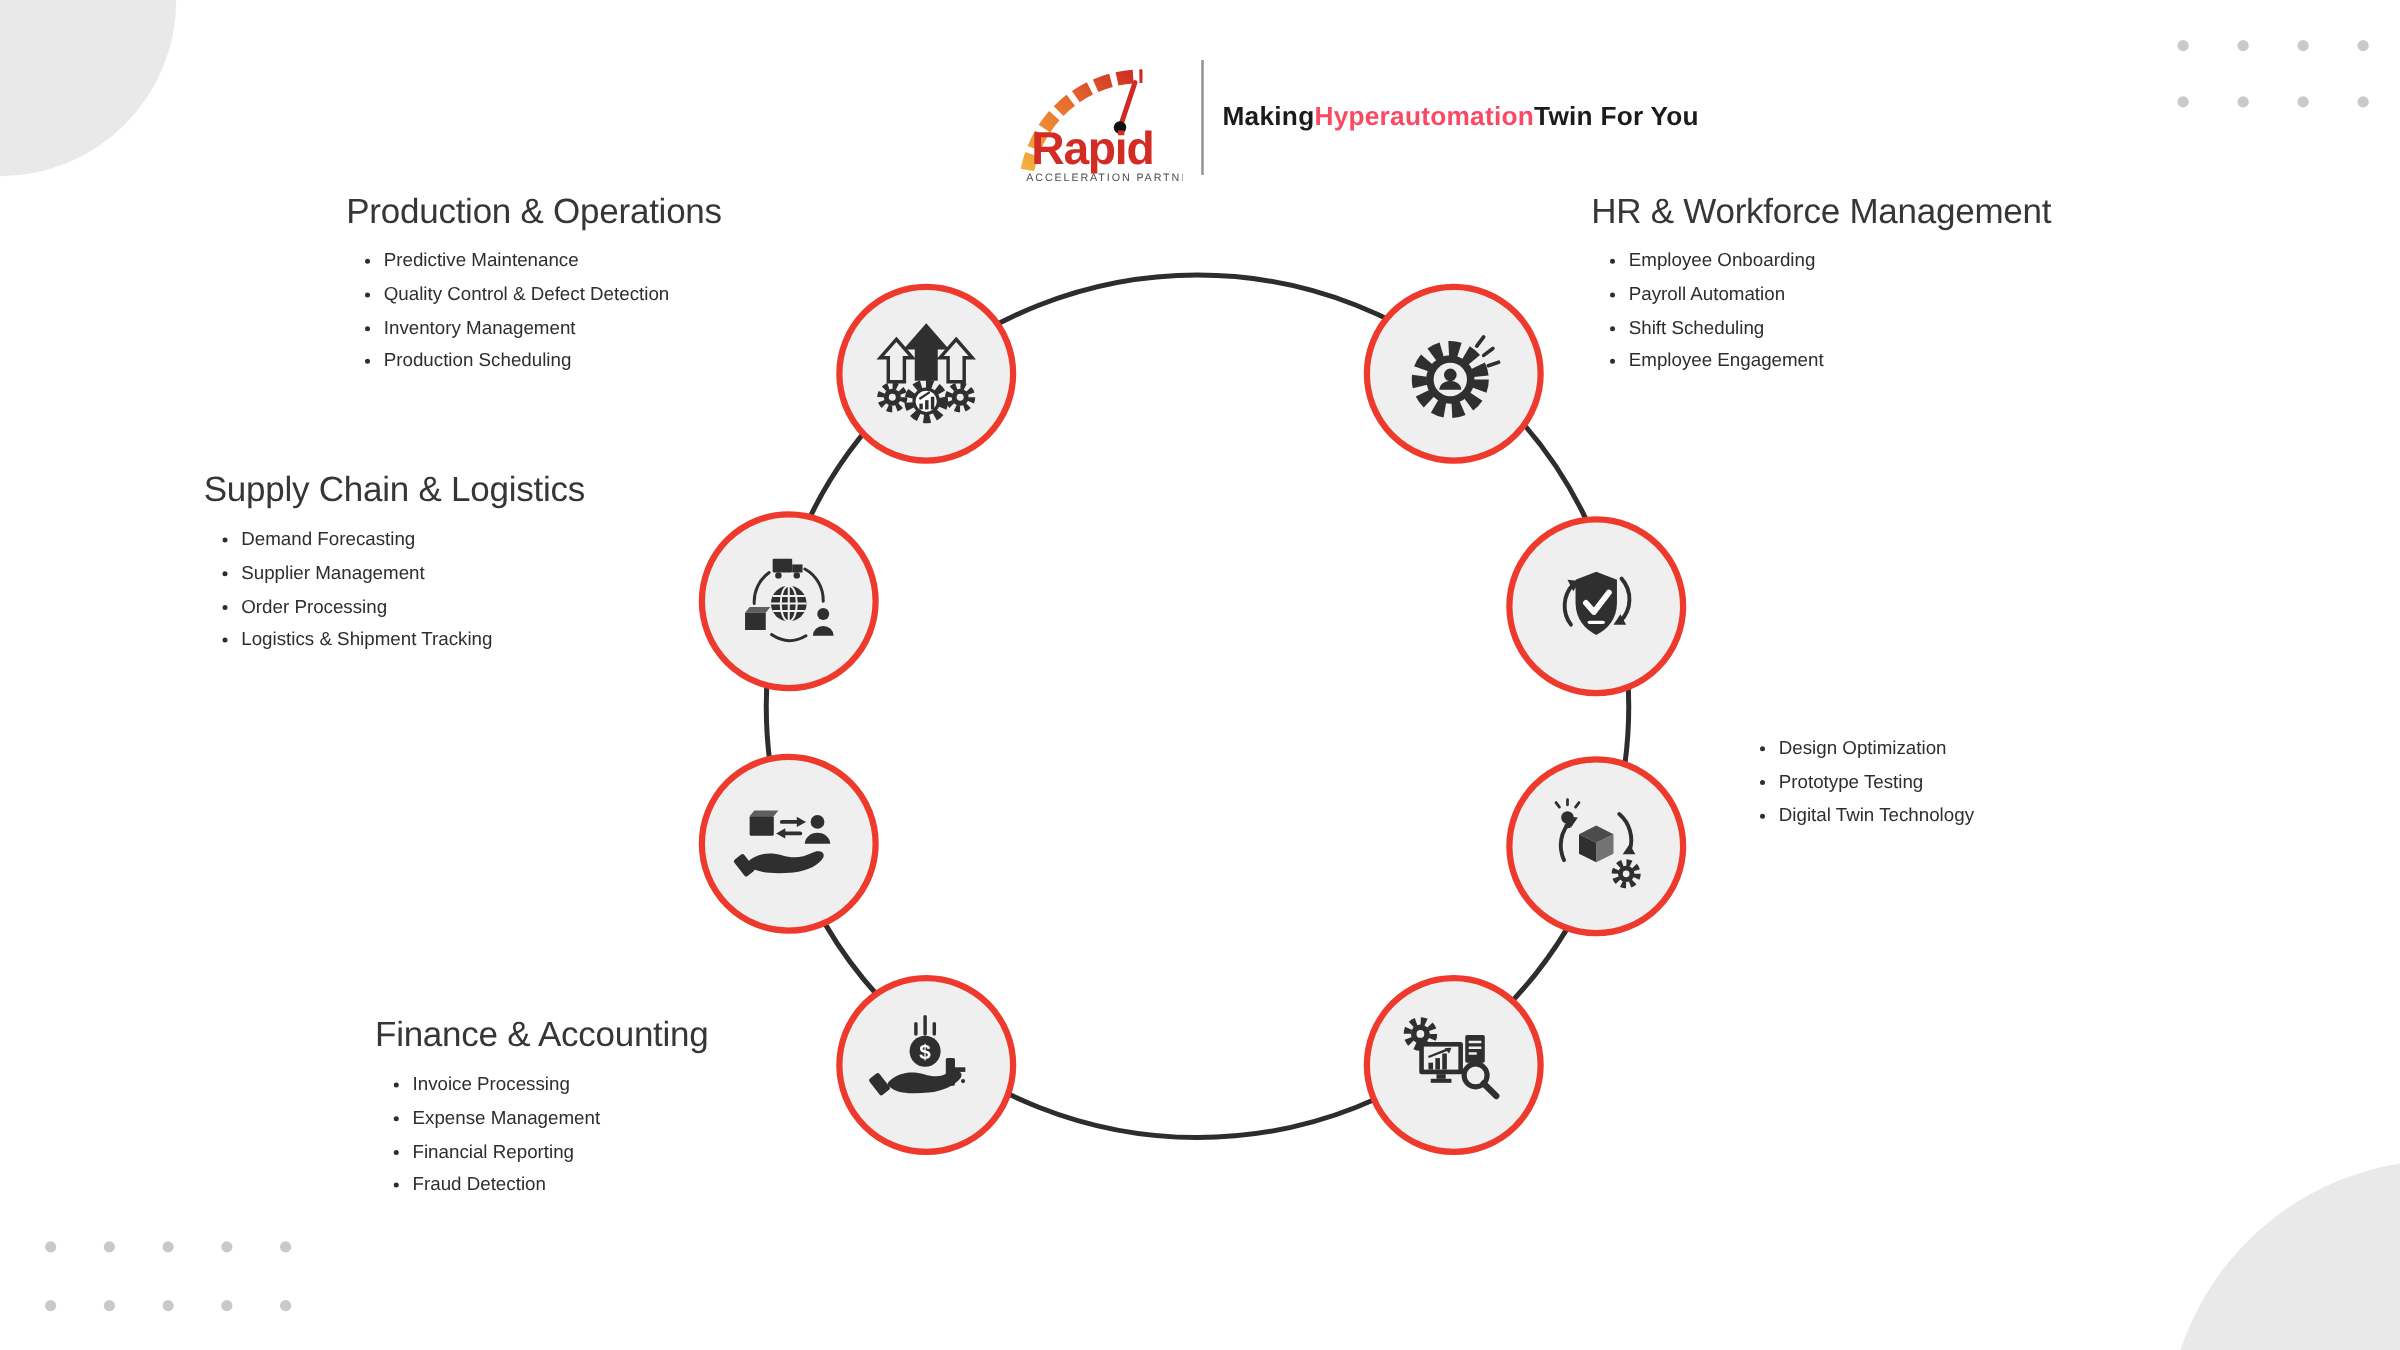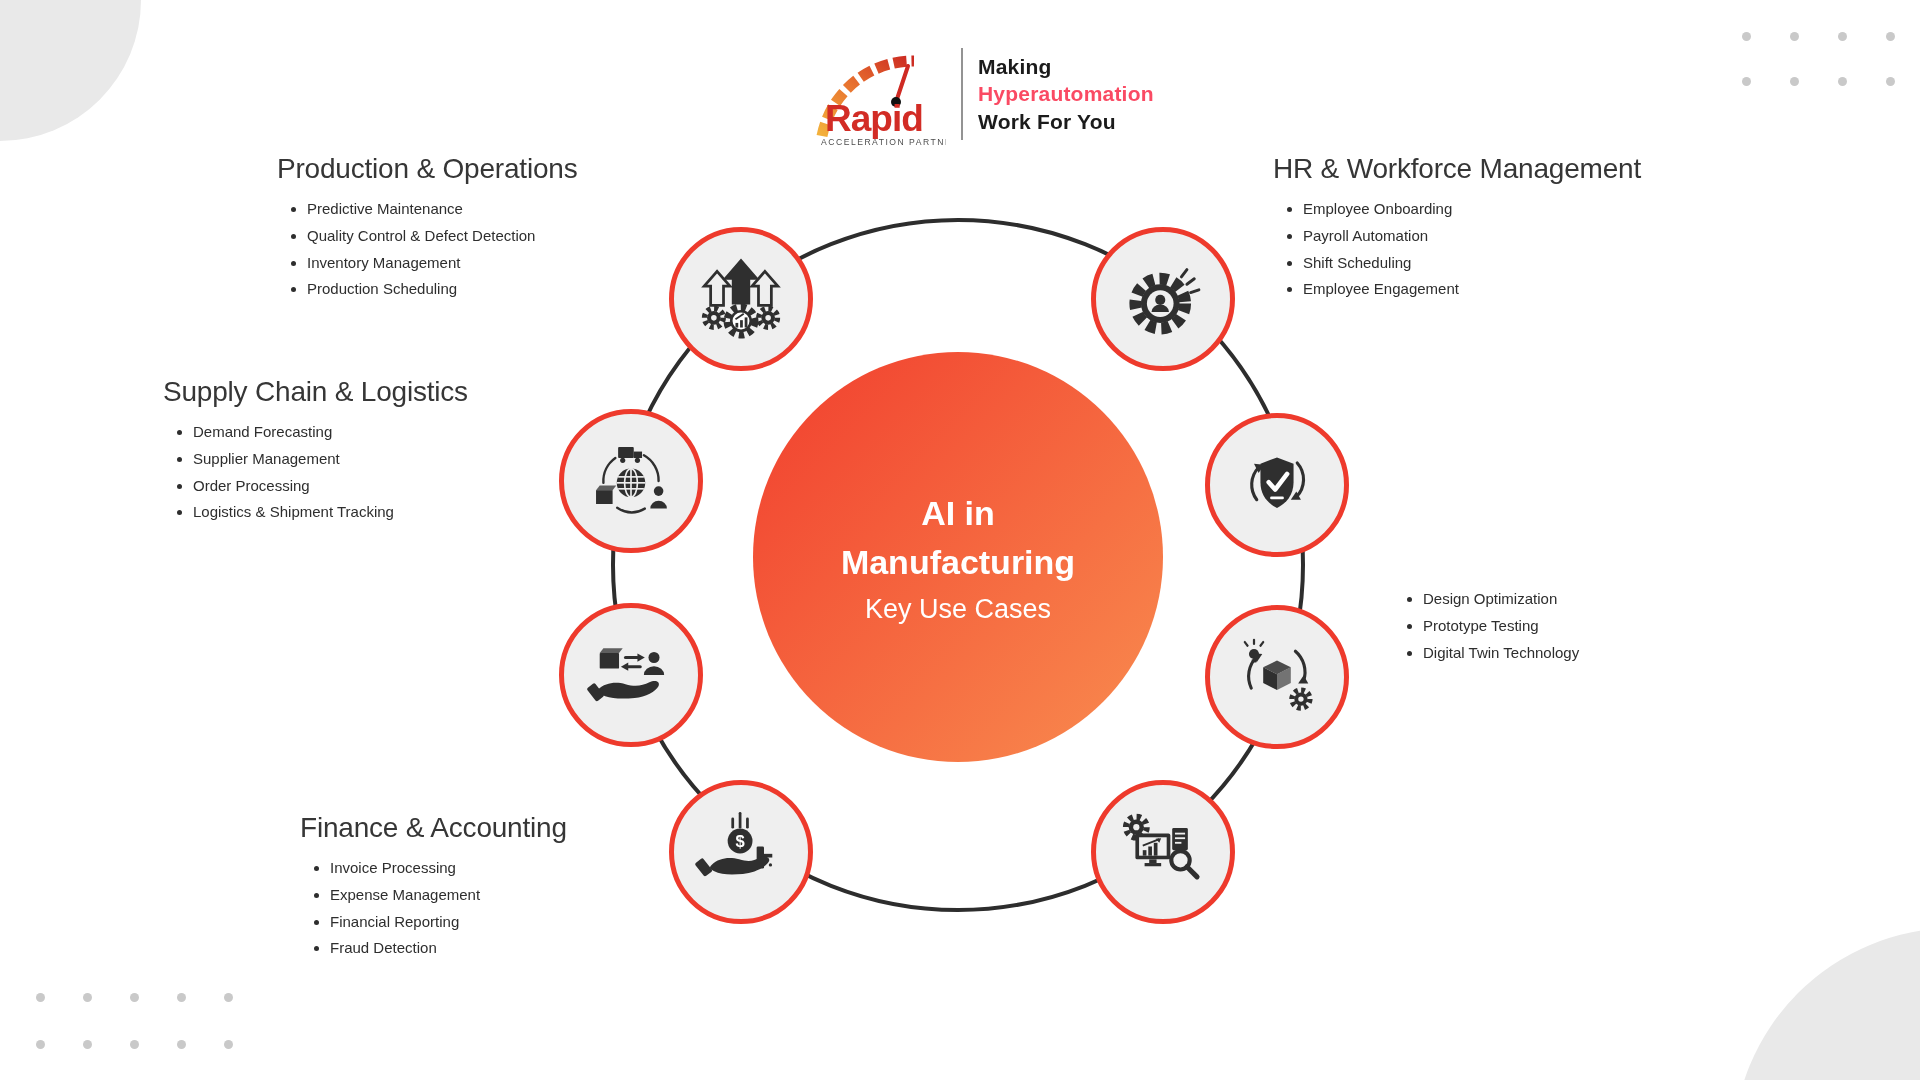--- a/index.html
+++ b/index.html
@@ -24,21 +24,21 @@
   .decor-tl{width:282px;height:282px;left:-141px;top:-141px;}
   .decor-br{width:444px;height:444px;left:1733px;top:928px;}
   .dot-grid{position:absolute;display:grid;grid-auto-flow:row;}
   .dot-grid .dot{width:9px;height:9px;border-radius:50%;background:var(--dot-gray);}
   .dots-tr{left:1742px;top:32px;grid-template-columns:repeat(4,9px);column-gap:39px;row-gap:36px;}
   .dots-bl{left:36px;top:993px;grid-template-columns:repeat(5,9px);column-gap:38px;row-gap:38px;}
 
   
   .logo-block{position:absolute;left:812px;top:38px;display:flex;align-items:center;gap:15px;height:112px;}
   .logo-divider{width:2px;height:92px;background:#6f6f6f;opacity:.75;}
-  .tagline{display:flex;flex-direction:column;justify-content:center;font-weight:bold;font-size:21px;line-height:1.3;color:#1b1b1b;letter-spacing:.2px;}
+  .tagline{display:flex;flex-direction:row;justify-content:center;font-weight:bold;font-size:21px;line-height:1.3;color:#1b1b1b;letter-spacing:.2px;}
   .tagline .pink{color:var(--tagline-pink);}
 
   
   .ring-svg{position:absolute;left:0;top:0;z-index:1;}
   .node{position:absolute;width:144px;height:144px;border-radius:50%;background:var(--node-fill);
         border:5px solid var(--accent-red);z-index:2;display:flex;align-items:center;justify-content:center;}
   .node svg{color:#2f2f2f;}
 
   
   .center-circle{position:absolute;left:753px;top:352px;width:410px;height:410px;border-radius:50%;
@@ -111,21 +111,21 @@
       <path d="M 10,97 A 93,93 0 0 1 102,22" fill="none" stroke="url(#lg-arc)" stroke-width="11" stroke-dasharray="13 5"></path>
       <line x1="84" y1="63" x2="96" y2="27" stroke="#cf2a23" stroke-width="4" stroke-linecap="round"></line>
       <circle cx="84" cy="63" r="5" fill="#111"></circle>
       <text x="13" y="92" font-family="Liberation Sans, sans-serif" font-size="37" font-weight="bold" fill="#d22c25" letter-spacing="-1">Rapid</text>
       <text x="9" y="106" font-family="Liberation Sans, sans-serif" font-size="8.6" letter-spacing="1.5" fill="#4d4d4d">ACCELERATION PARTNERS</text>
     </svg>
     <div class="logo-divider"></div>
     <div class="tagline">
       <span>Making</span>
       <span class="pink">Hyperautomation</span>
-      <span>Work For You</span>
+      <span>Twin For You</span>
     </div>
   </div>
 
   <svg class="ring-svg" width="1920" height="1080">
     <circle cx="958" cy="565" r="345" fill="none" stroke="var(--ring)" stroke-width="4"></circle>
   </svg>
 
   <div class="node" style="left:669px;top:227px;">
     <svg width="92" height="92" viewBox="0 0 100 100">
       <polygon points="50,6 70,29 60,29 60,56 40,56 40,29 30,29" fill="currentColor"></polygon>
@@ -270,25 +270,20 @@
       <g stroke="#efefef" stroke-width="2">
         <line x1="63" y1="30" x2="74" y2="30"></line>
         <line x1="63" y1="35" x2="74" y2="35"></line>
         <line x1="63" y1="40" x2="70" y2="40"></line>
       </g>
       <circle cx="69" cy="59" r="10" fill="#efefef" stroke="currentColor" stroke-width="4.5"></circle>
       <line x1="76" y1="66" x2="87" y2="77" stroke="currentColor" stroke-width="5.5" stroke-linecap="round"></line>
     </svg>
   </div>
 
-  <div class="center-circle">
-    <div class="t1">AI in</div>
-    <div class="t2">Manufacturing</div>
-    <div class="sub">Key Use Cases</div>
-  </div>
 
   <section class="cat s-production">
     <h2>Production &amp; Operations</h2>
     <ul>
         <li>Predictive Maintenance</li>
         <li>Quality Control &amp; Defect Detection</li>
         <li>Inventory Management</li>
         <li>Production Scheduling</li>
       </ul>
   </section>

